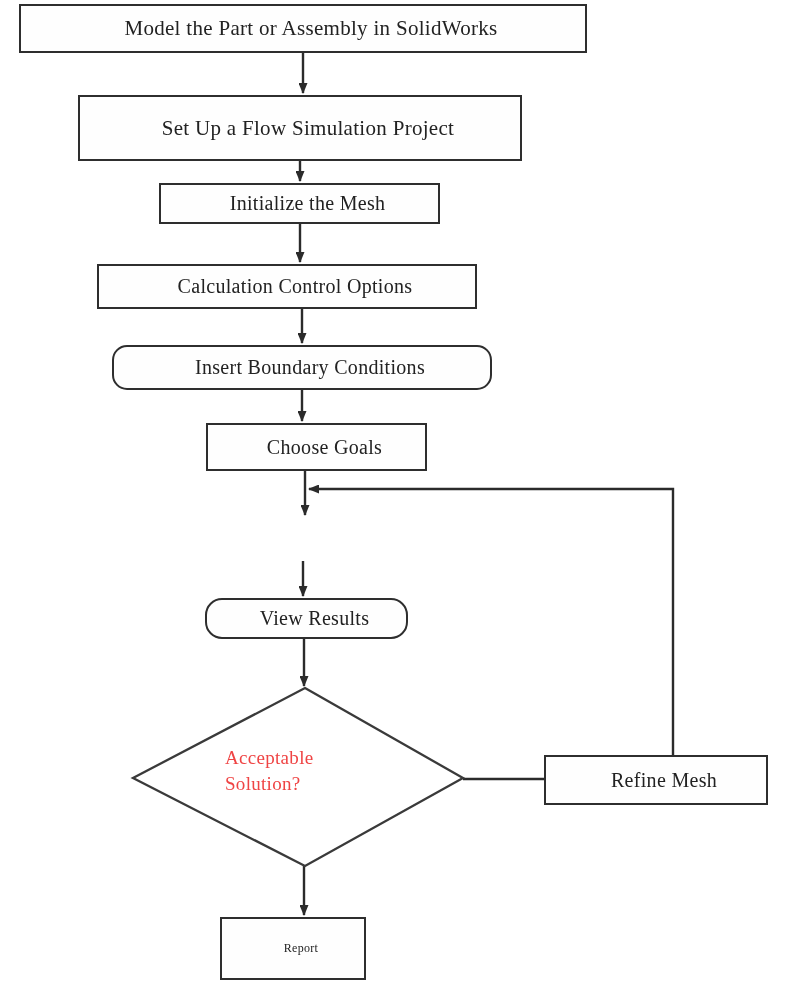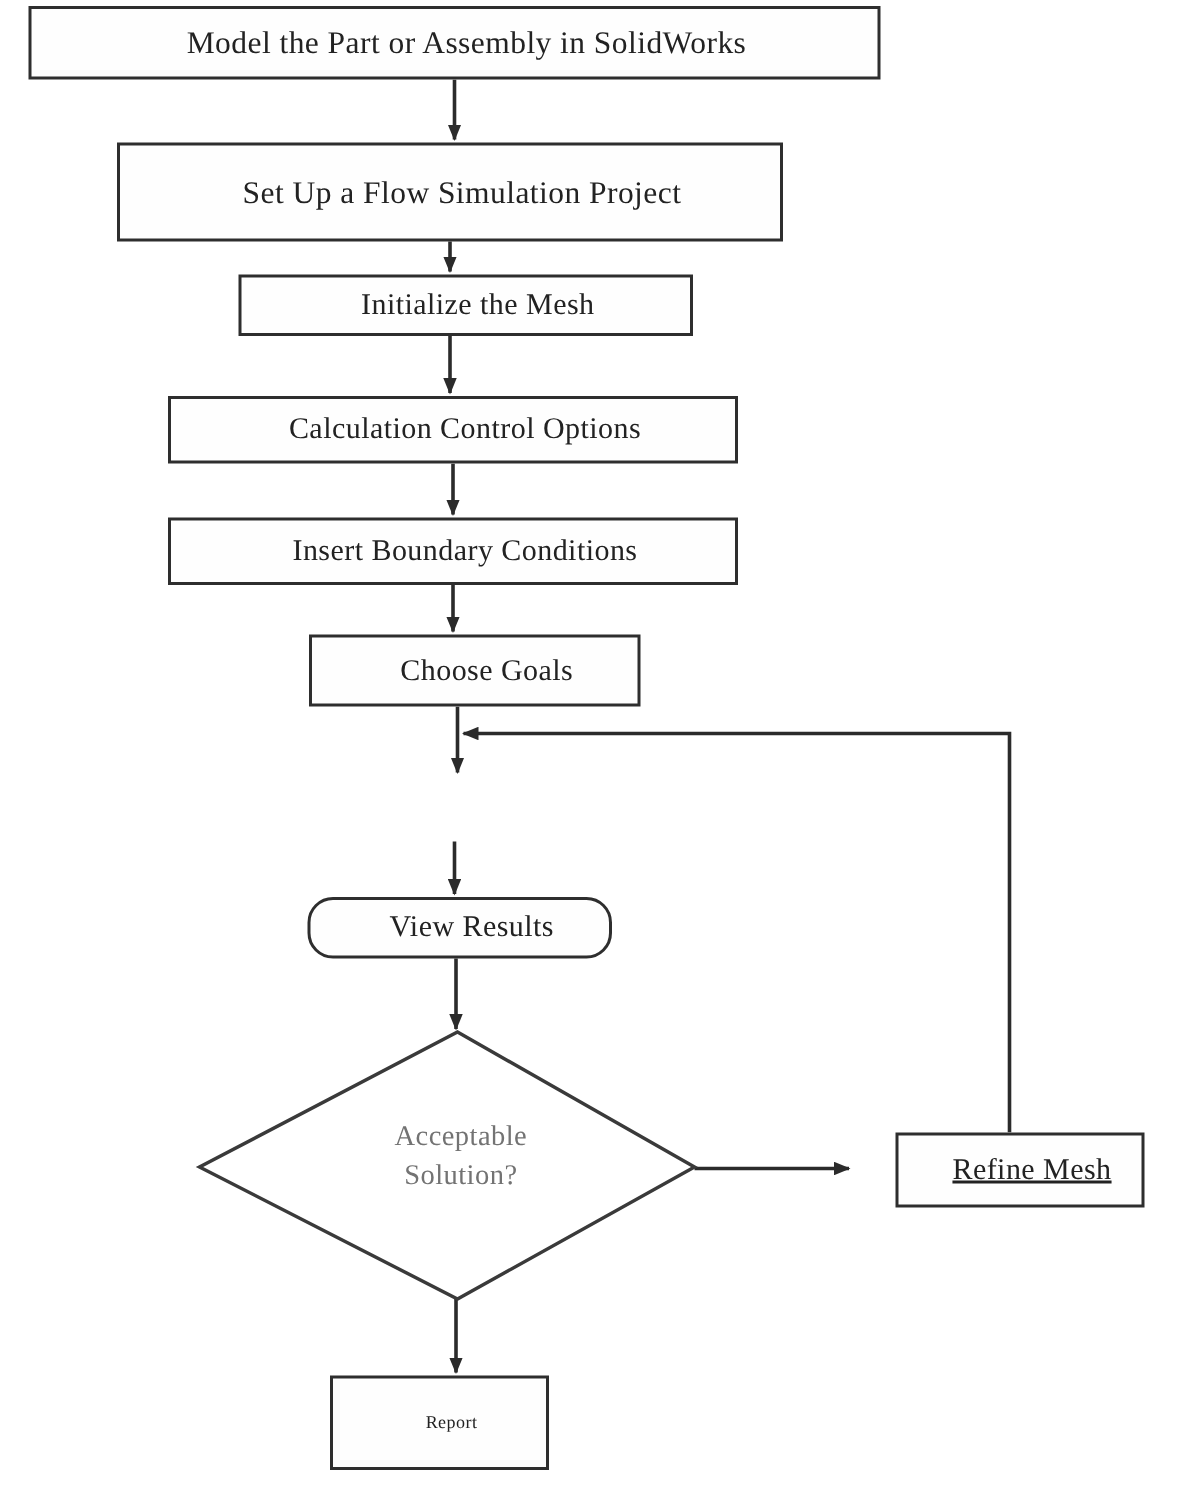--- a/index.html
+++ b/index.html
@@ -41,26 +41,25 @@
   .node-label {
     display: block;
     white-space: pre;
   }
   .diamond-wrap {
     position: absolute;
     pointer-events: none;
   }
   .diamond-text {
     position: absolute;
-    color: #737373;
-    text-align: center;
+    color: #ef4444;
+    text-align: left;
     line-height: 1.35;
     white-space: pre-line;
     letter-spacing: 0.3px;
-    margin-left: 38px;
   }
 </style>
 </head>
 <body>
 
 <div id="flow-root">
 
   <svg id="flow-svg" viewBox="0 0 802 990" xmlns="http://www.w3.org/2000/svg">
     <defs>
       <marker id="arrowhead" markerWidth="11" markerHeight="9" refX="10" refY="4.5" orient="auto" markerUnits="userSpaceOnUse">
@@ -89,47 +88,47 @@
   </svg>
 
   <div class="node-box" style="left:19px; top:4px; width:568px; height:49px; font-size:21px;">
     <span class="node-label">Model the Part or Assembly in SolidWorks</span>
   </div>
 
   <div class="node-box" style="left:78px; top:95px; width:444px; height:66px; font-size:21px;">
     <span class="node-label">Set Up a Flow Simulation Project</span>
   </div>
 
-  <div class="node-box" style="left:159px; top:183px; width:303px; height:41px; font-size:20px;">
+  <div class="node-box" style="left:159px; top:183px; width:281px; height:41px; font-size:20px;">
     <span class="node-label">Initialize the Mesh</span>
   </div>
 
-  <div class="node-box" style="left:112px; top:264px; width:380px; height:45px; font-size:20px;">
+  <div class="node-box" style="left:97px; top:264px; width:380px; height:45px; font-size:20px;">
     <span class="node-label">Calculation Control Options</span>
   </div>
 
-  <div class="node-box" style="left:112px; top:345px; width:380px; height:45px; font-size:20px;">
+  <div class="node-box" style="left:112px; top:345px; width:380px; height:45px; font-size:20px;border-radius:15px;">
     <span class="node-label">Insert Boundary Conditions</span>
   </div>
 
   <div class="node-box" style="left:206px; top:423px; width:221px; height:48px; font-size:20px;font-family:Liberation Serif, serif;">
     <span class="node-label">Choose Goals</span>
   </div>
 
 
   <div class="node-box" style="left:205px; top:598px; width:203px; height:41px; font-size:20px;border-radius:17px;">
     <span class="node-label">View Results</span>
   </div>
 
   <div class="diamond-wrap" style="left:133px; top:688px; width:330px; height:178px;">
     <span class="diamond-text" style="left:92px; top:57px; font-size:19px;">Acceptable
 Solution?</span>
   </div>
 
-  <div class="node-box" style="left:597px; top:755px; width:166px; height:50px; font-size:20px;text-decoration:underline;">
+  <div class="node-box" style="left:544px; top:755px; width:224px; height:50px; font-size:20px;">
     <span class="node-label">Refine Mesh</span>
   </div>
 
   <div class="node-box" style="left:220px; top:917px; width:146px; height:63px; font-size:12px;">
     <span class="node-label">Report</span>
   </div>
 
 </div>
 
 </body></html>

